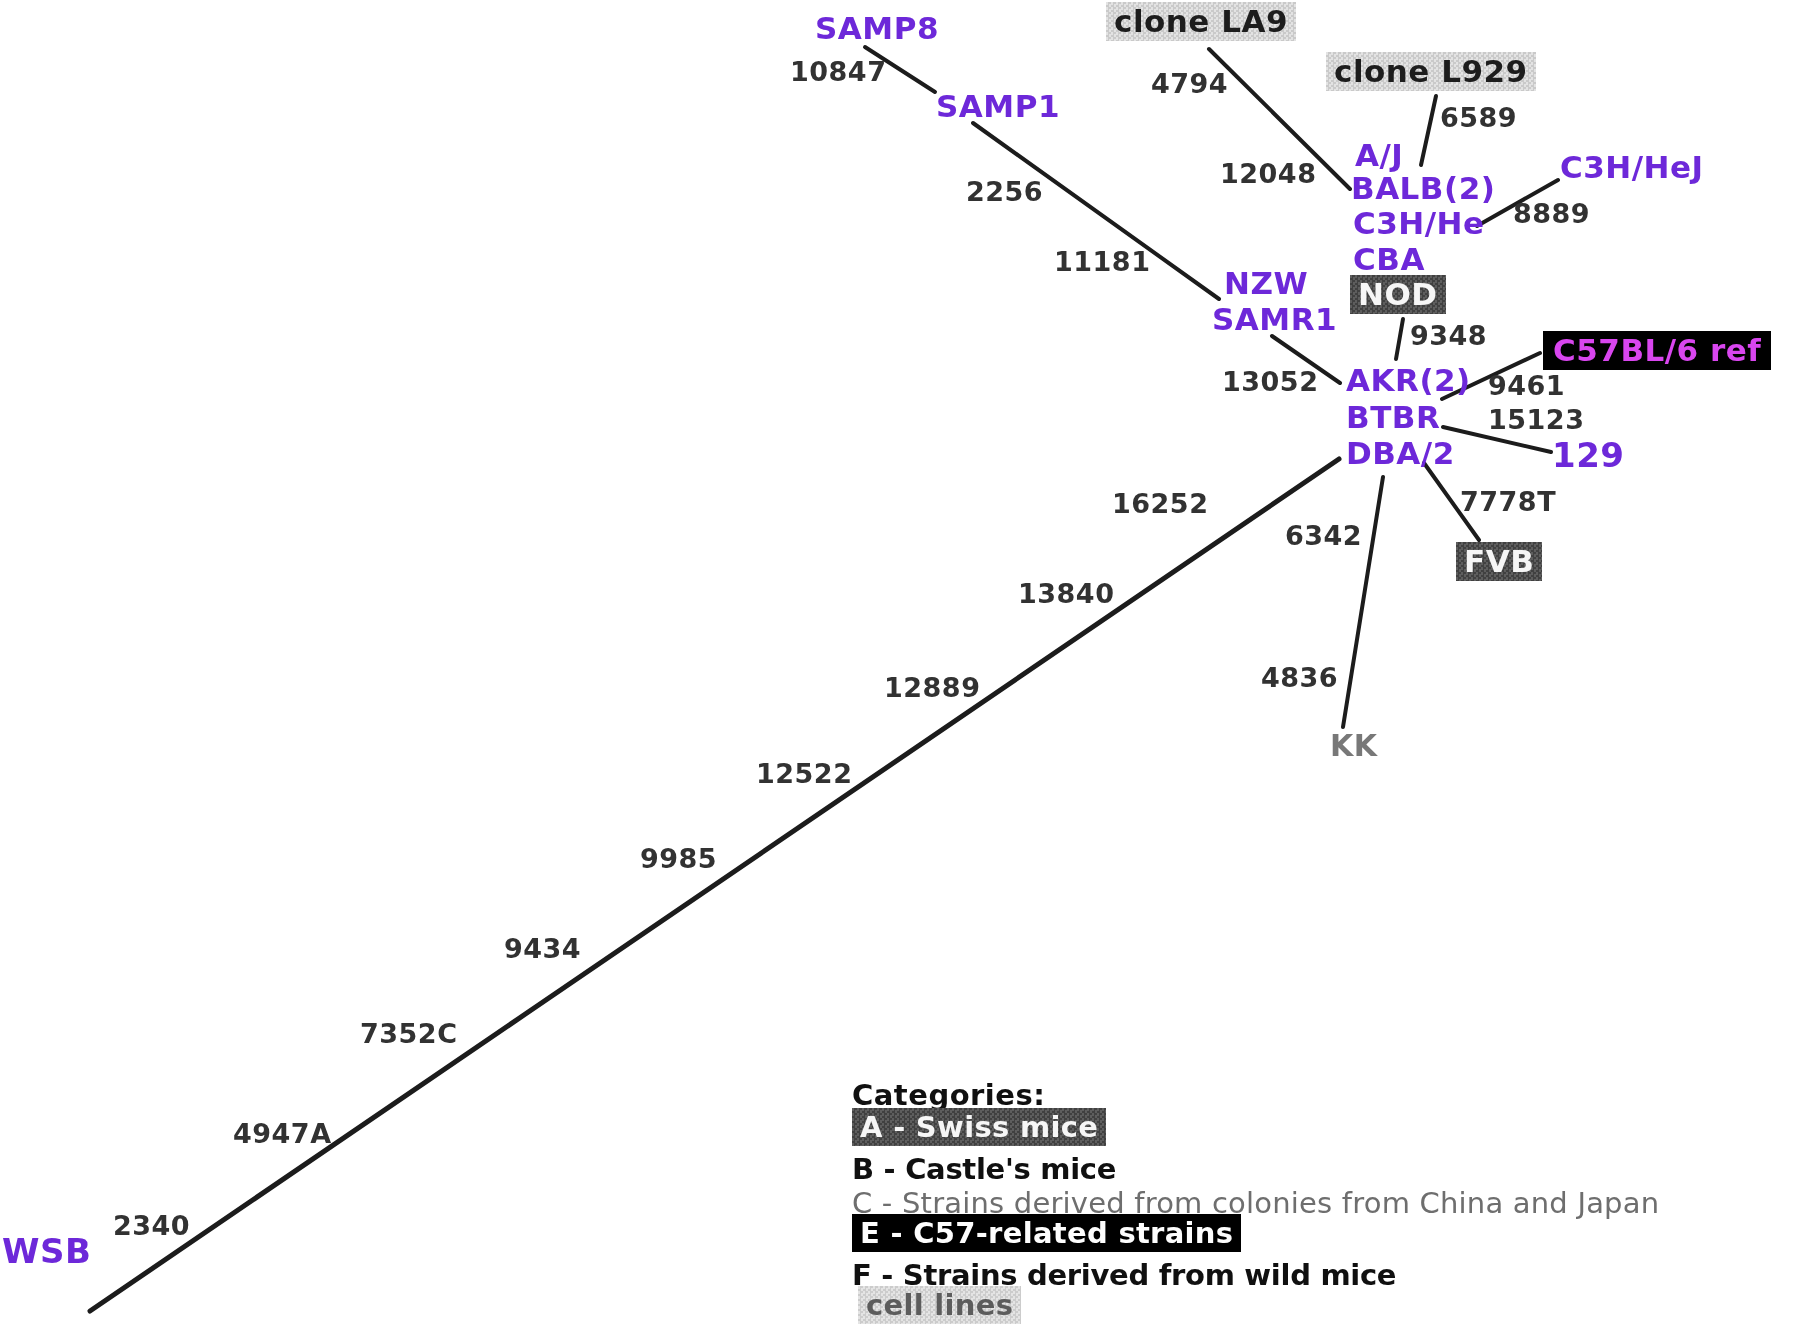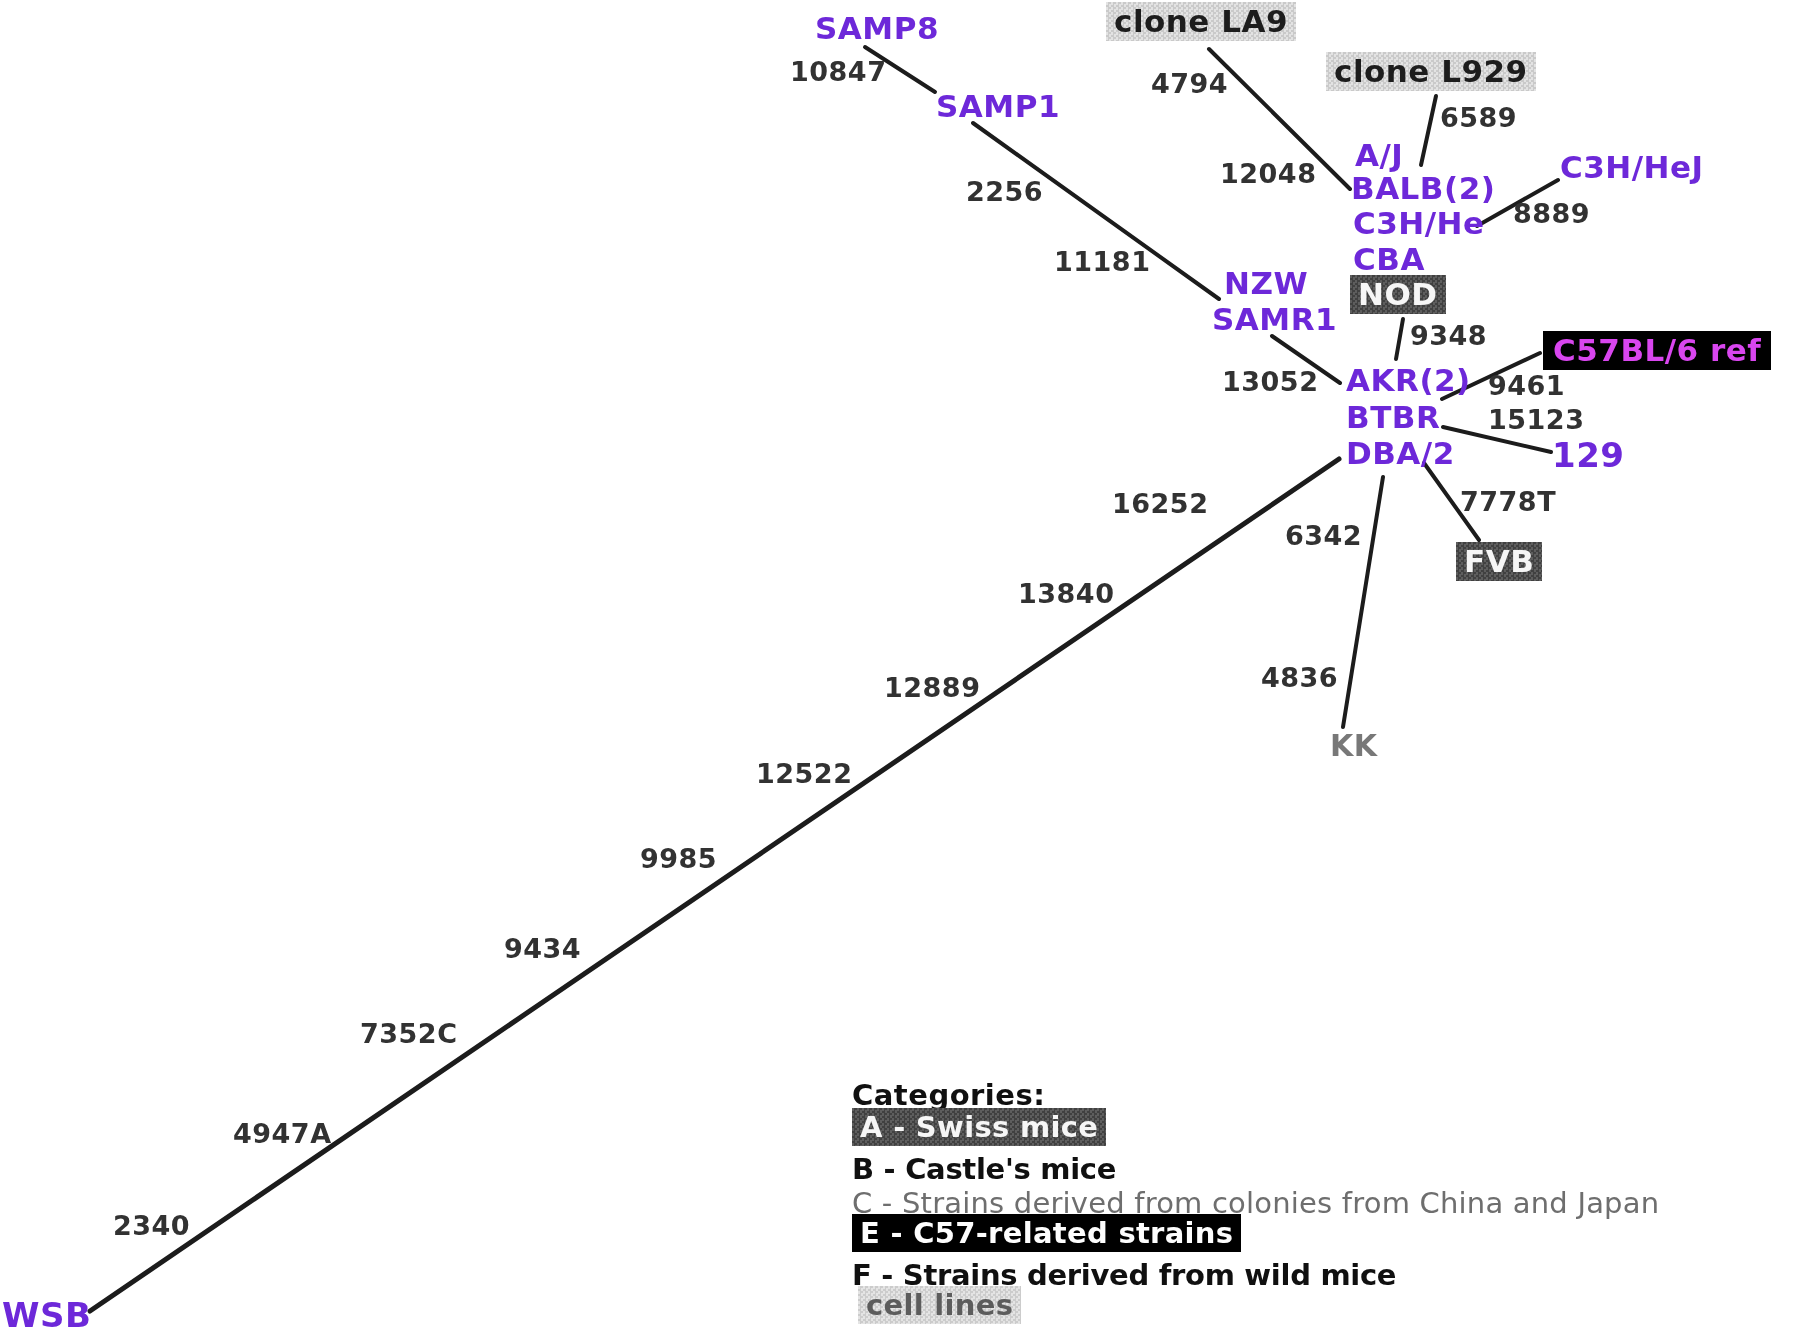--- a/index.html
+++ b/index.html
@@ -104,21 +104,21 @@
       <div class="node dark-box" style="left: 1350px; top: 275px;">NOD</div>
       <div class="node" style="left: 1224px; top: 267px;">NZW</div>
       <div class="node" style="left: 1164px; top: 303px; margin-left: 48px;">SAMR1</div>
       <div class="node black-box" style="left: 1543px; top: 331px;">C57BL/6 ref</div>
       <div class="node" style="left: 1346px; top: 364px;">AKR(2)</div>
       <div class="node" style="left: 1346px; top: 401px;">BTBR</div>
       <div class="node" style="left: 1346px; top: 437px;">DBA/2</div>
       <div class="node bold-large" style="left: 1552px; top: 438px;">129</div>
       <div class="node dark-box" style="left: 1456px; top: 542px;">FVB</div>
       <div class="node gray-node" style="left: 1330px; top: 730px;">KK</div>
-      <div class="node bold-large" style="left: 2px; top: 1298px; text-align: center;">WSB</div>
+      <div class="node bold-large" style="left: 2px; top: 1234px; text-align: center;">WSB</div>
     </div>
 
   <div class="legend">
     <div class="legend-row lg-title" style="top:0">Categories:</div>
     <div class="legend-row" style="top:32px">
       <span class="lg-darkbox">A - Swiss mice</span>
     </div>
     <div class="legend-row lg-bold" style="top:74px">B - Castle's mice</div>
     <div class="legend-row lg-gray" style="top:108px">C - Strains derived from colonies from China and Japan</div>
     <div class="legend-row" style="top:138px">

